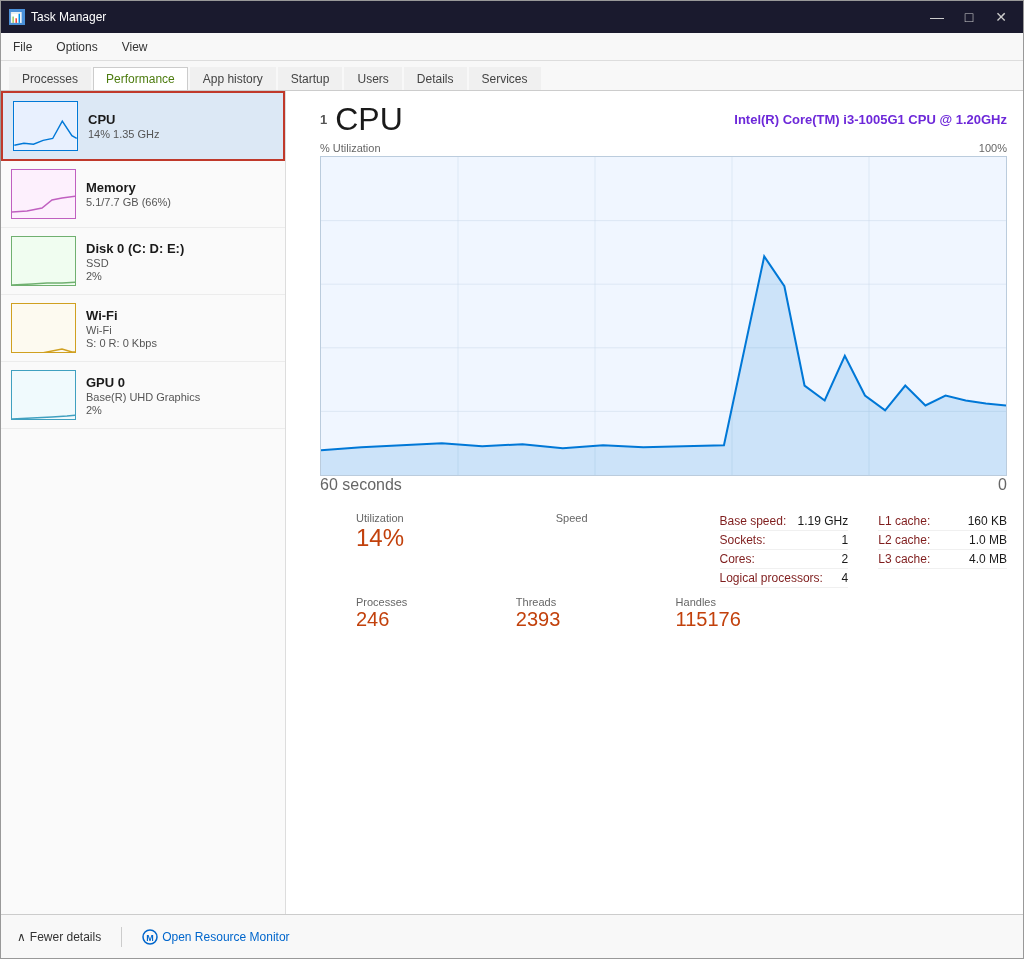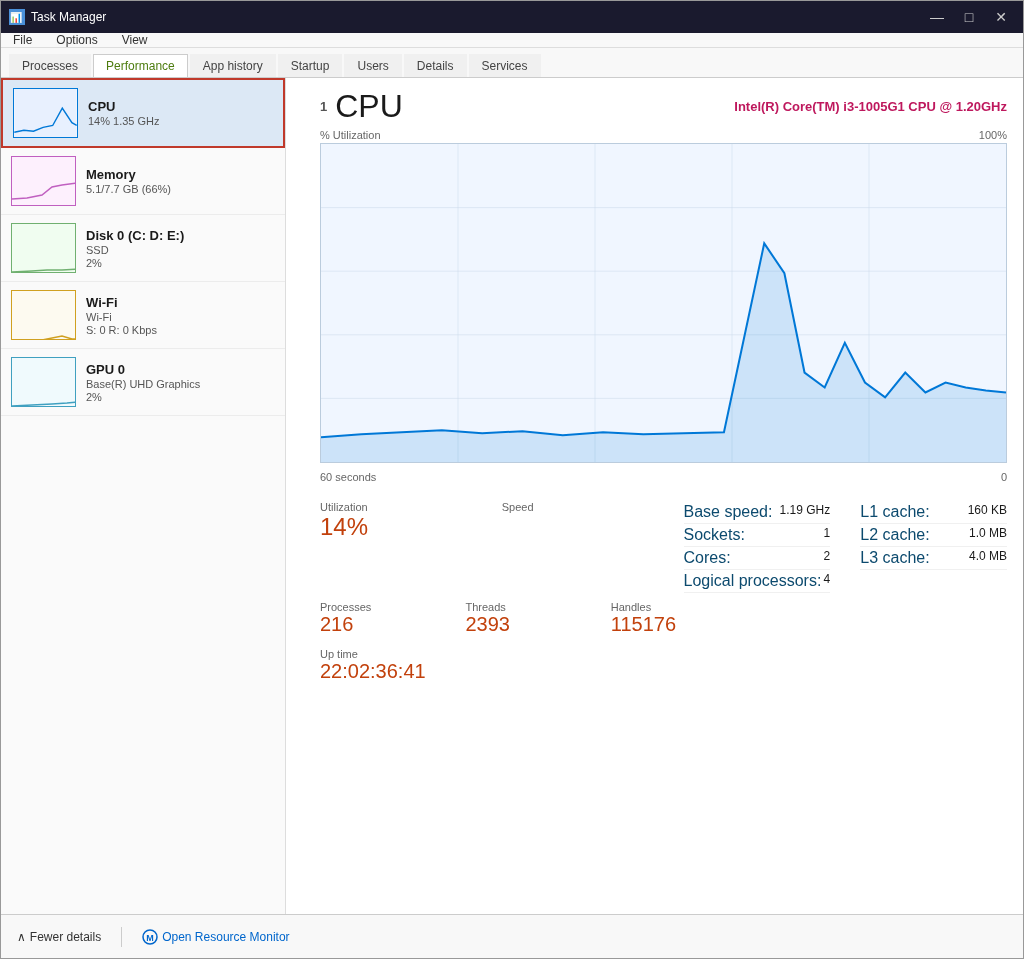--- a/index.html
+++ b/index.html
@@ -58,21 +58,21 @@
       color: #cccccc;
       font-size: 14px;
       cursor: pointer;
       display: flex;
       align-items: center;
       justify-content: center;
     }
     
     .menu-bar {
       background: #f8f8f8;
-      height: 15px;
+      height: 28px;
       display: flex;
       align-items: center;
       padding: 0 8px;
       gap: 16px;
       border-bottom: 1px solid #ddd;
       flex-shrink: 0;
     }
     .menu-item {
       font-size: 12px;
       color: #333;
@@ -188,21 +188,21 @@
       color: #555;
       font-weight: bold;
     }
     .panel-title {
       font-size: 32px;
       font-weight: 300;
       color: #1a1a1a;
     }
     .panel-subtitle {
       font-size: 13px;
-      color: #be185d;
+      color: #6d28d9;
       font-weight: 600;
     }
     
     .graph-container {
       position: relative;
       margin-bottom: 8px;
     }
     .graph-label-top {
       display: flex;
       justify-content: space-between;
@@ -213,48 +213,48 @@
     .graph-area {
       width: 100%;
       height: 320px;
       background: #f0f6ff;
       border: 1px solid #bcd;
       position: relative;
     }
     .graph-time-labels {
       display: flex;
       justify-content: space-between;
-      font-size: 11px;
+      font-size: 16px;
       color: #666;
-      margin-top: 8px;
+      margin-top: 0;
       margin-bottom: 10px;
     }
     
     .stats-section {
       display: flex;
       gap: 20px;
       margin-bottom: 12px;
     }
-    .stat-block { flex: 1; }
+    .stat-block { flex: 1; margin-left: 36px; }
     .stat-label { font-size: 11px; color: #666; }
     .stat-value { font-size: 24px; font-weight: 300; color: #c2410c; }
     .stat-value.medium { font-size: 20px; }
     
     .info-grid {
       display: grid;
       grid-template-columns: 1fr 1fr;
       gap: 0 30px;
     }
     .info-row {
       display: flex;
       justify-content: space-between;
       padding: 2px 0;
       border-bottom: 1px solid #f0f0f0;
     }
-    .info-key { font-size: 16px; color: #0c4a6e; }
+    .info-key { font-size: 12px; color: #7f1d1d; }
     .info-val { font-size: 12px; color: #1a1a1a; font-weight: 500; }
     .info-val.enabled { color: #1a1a1a; font-weight: 700; }
     
     .bottom-bar {
       height: 44px;
       border-top: 1px solid #ccc;
       display: flex;
       align-items: center;
       padding: 0 16px;
       gap: 20px;
@@ -475,38 +475,34 @@
               <span class="info-val">4</span>
             </div>
             <div style="flex:1;"></div>
           </div>
         </div>
       </div>
 
       <div class="stats-section" style="margin-top:-4px">
         <div class="stat-block">
           <div class="stat-label">Processes</div>
-          <div class="stat-value medium">216</div>
+          <div class="stat-value medium">246</div>
         </div>
         <div class="stat-block">
           <div class="stat-label">Threads</div>
           <div class="stat-value medium">2393</div>
         </div>
         <div class="stat-block">
           <div class="stat-label">Handles</div>
           <div class="stat-value medium">115176</div>
         </div>
         <div style="flex:2;"></div>
       </div>
 
       <div class="stats-section">
-        <div class="stat-block">
-          <div class="stat-label">Up time</div>
-          <div class="stat-value medium">22:02:36:41</div>
-        </div>
         <div style="flex:3;"></div>
       </div>
     </div>
   </div>
 
   <div class="bottom-bar">
     <div class="fewer-details">
       <span style="font-size:12px;">∧</span>
       <span>Fewer details</span>
     </div>

